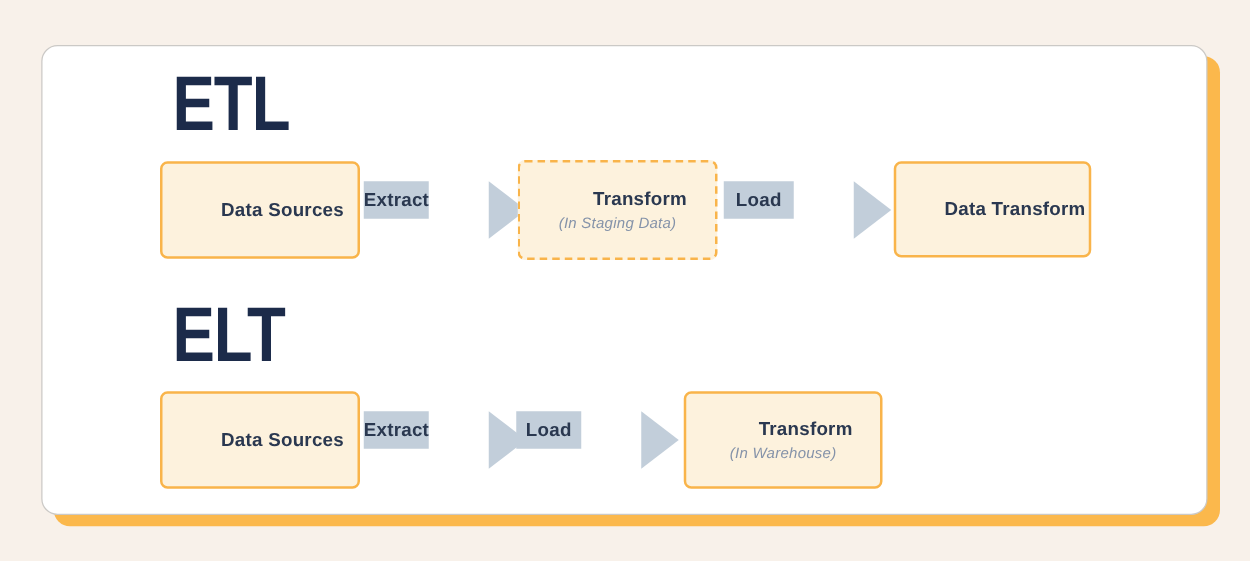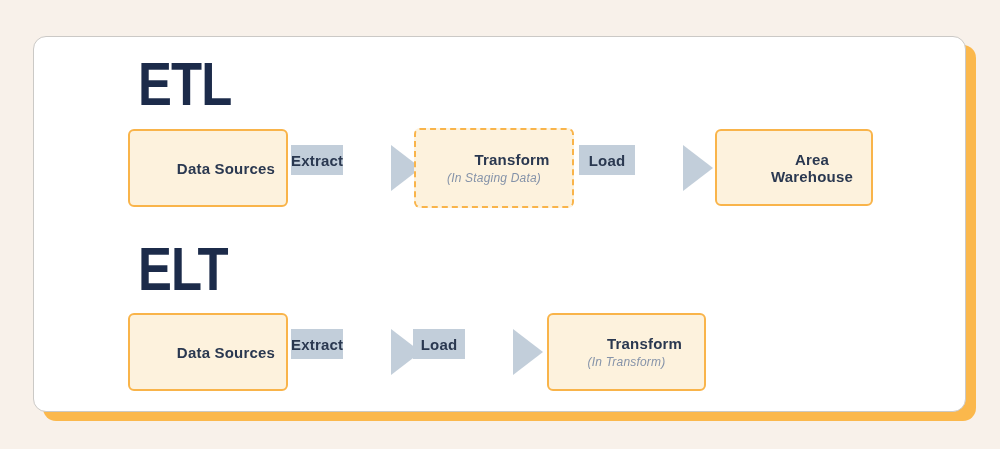--- a/index.html
+++ b/index.html
@@ -129,21 +129,21 @@
     </div>
 
     <div class="arrow etl-load-arrow">
       <div class="arrow-body">
         <span class="arrow-label">Load</span>
       </div>
       <div class="arrow-head"></div>
     </div>
 
     <div class="node etl-warehouse">
-      <div class="node-label">Area Warehouse</div>
+      <div class="node-label">Data Transform</div>
     </div>
 
     <div class="section-title title-elt">ELT</div>
 
     <div class="node elt-source">
       <div class="node-label">Data Sources</div>
     </div>
 
     <div class="arrow elt-extract-arrow">
       <div class="arrow-body">
@@ -154,17 +154,17 @@
 
     <div class="arrow elt-load-arrow">
       <div class="arrow-body">
         <span class="arrow-label">Load</span>
       </div>
       <div class="arrow-head"></div>
     </div>
 
     <div class="node elt-transform">
       <div class="node-label">Transform</div>
-      <div class="node-note">(In Transform)</div>
+      <div class="node-note">(In Warehouse)</div>
     </div>
 
   </div>
 </div>
 
 </body></html>

